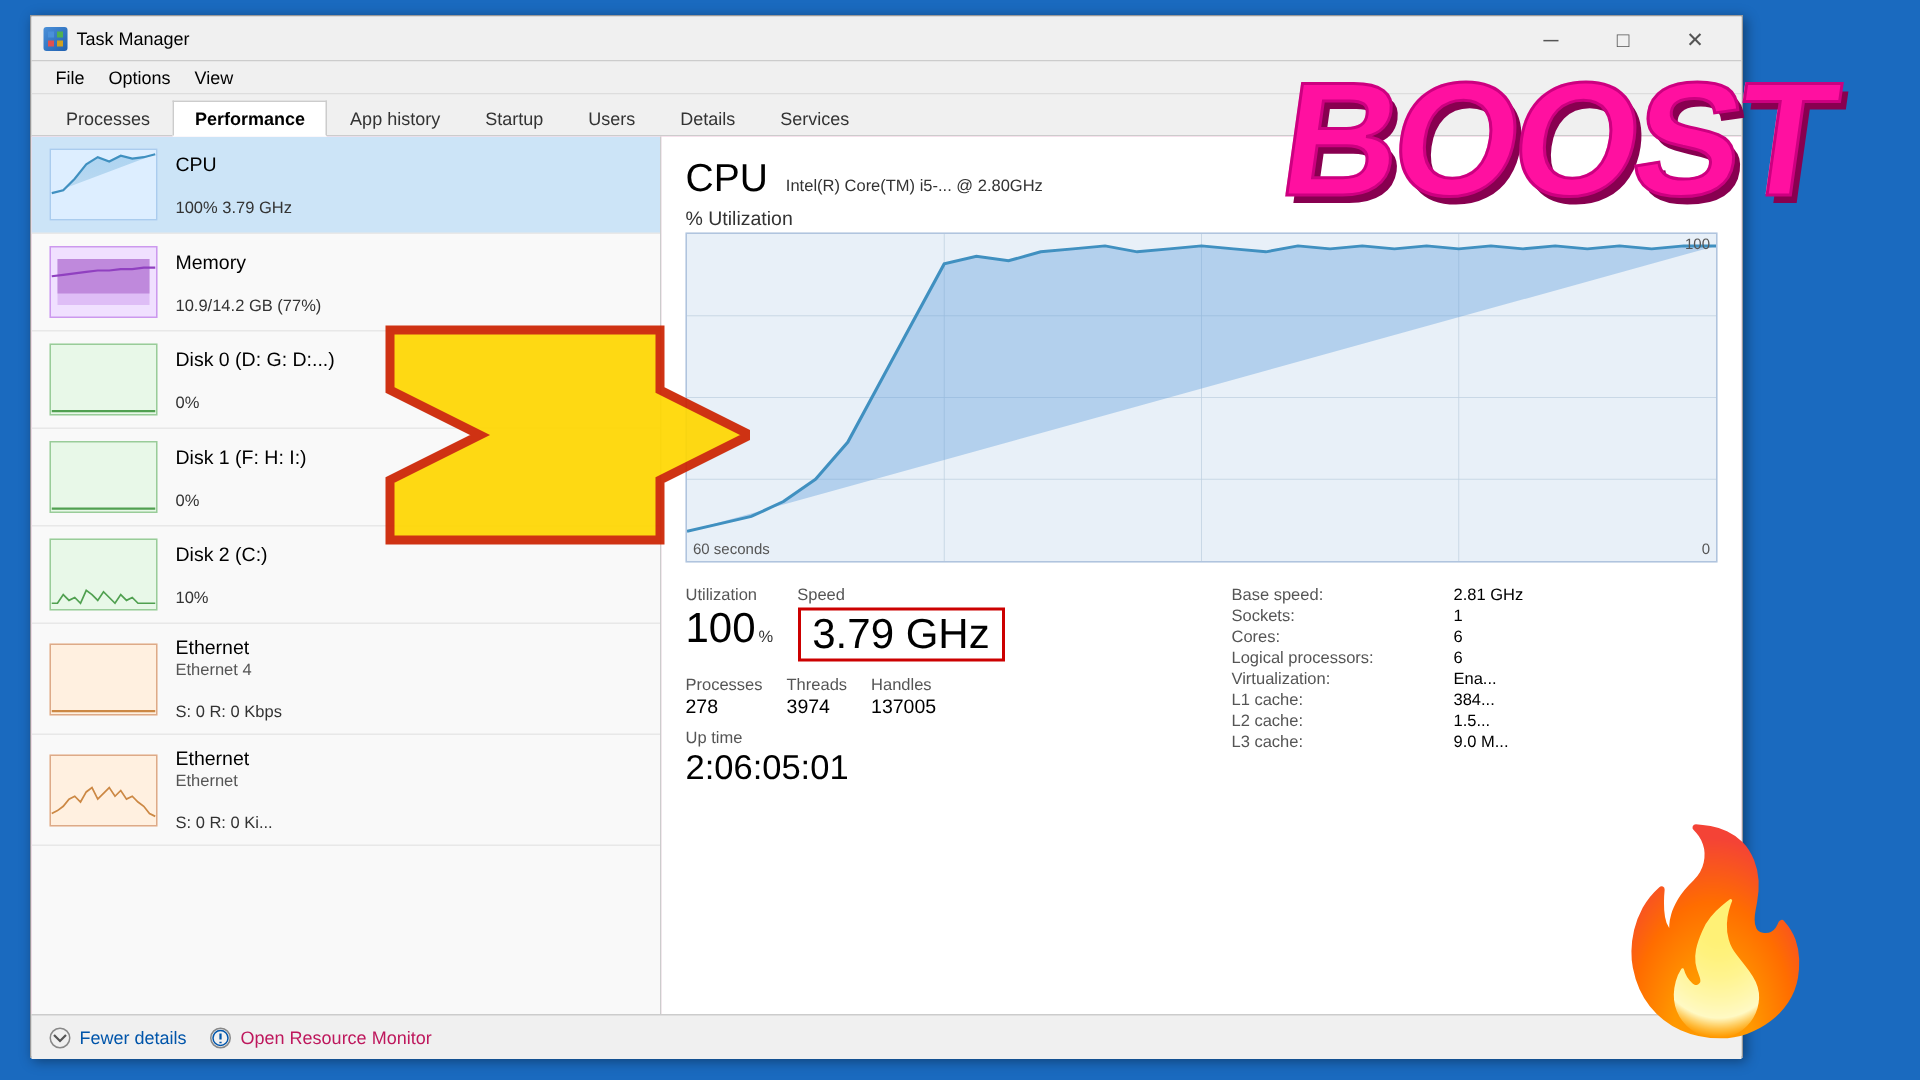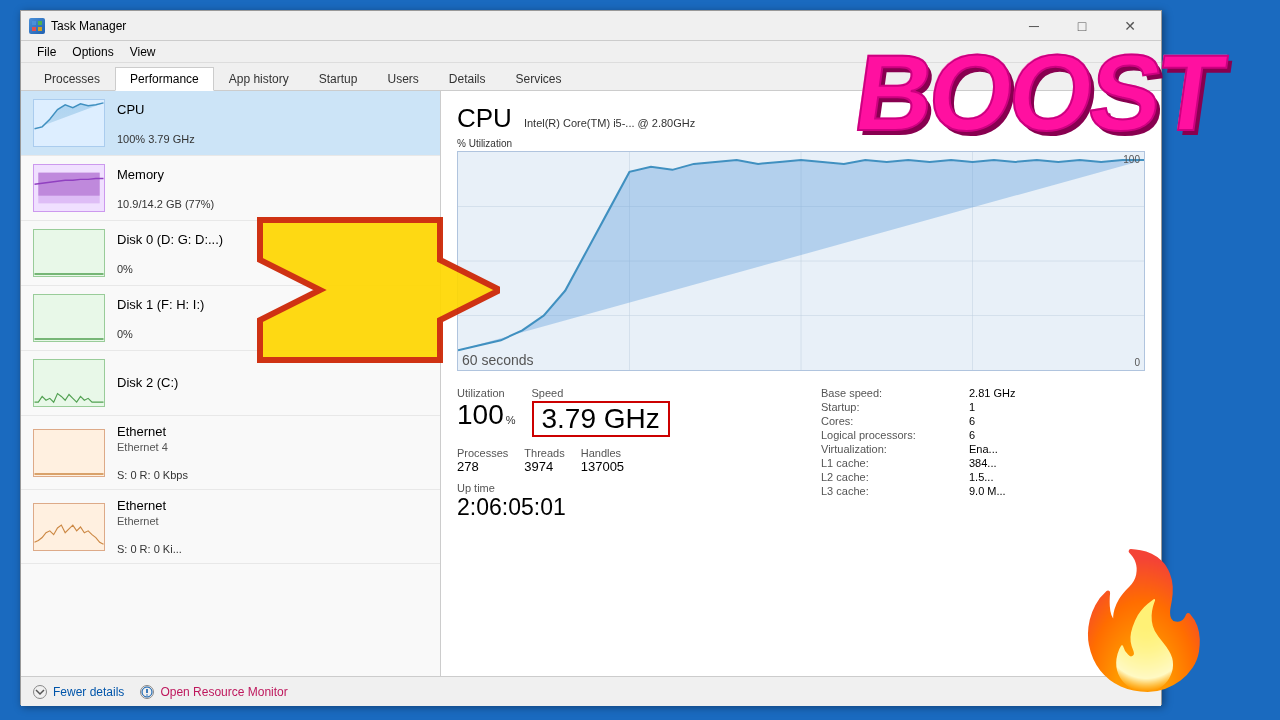--- a/index.html
+++ b/index.html
@@ -107,21 +107,21 @@
       background: #f0f0f0;
       height: 24px;
       display: flex;
       align-items: center;
     }
     .tab.active {
       background: #fff;
       border-color: #ccc;
       border-bottom: 1px solid #fff;
       color: #000;
-      font-weight: normal;
+      font-weight: bold;
       position: relative;
       top: 1px;
     }
 
     
     .main-content {
       display: flex;
       height: calc(695px - 30px - 22px - 28px - 30px);
       background: #f9a8d4;
     }
@@ -213,21 +213,21 @@
       font-size: 26px;
       font-weight: 300;
       color: #000;
     }
     .cpu-subtitle {
       font-size: 11px;
       color: #333;
     }
 
     .utilization-label {
-      font-size: 10px;
+      font-size: 13px;
       color: #333;
       margin-bottom: 2px;
     }
 
     
     .chart-area {
       width: 100%;
       height: 220px;
       border: 1px solid #b0c4de;
       background: #e8f0f8;
@@ -246,21 +246,21 @@
       position: absolute;
       bottom: 2px;
       right: 4px;
       font-size: 10px;
       color: #555;
     }
     .chart-label-60s {
       position: absolute;
       bottom: 2px;
       left: 4px;
-      font-size: 14px;
+      font-size: 10px;
       color: #555;
     }
 
     .stat-block { }
     .stat-label {
       font-size: 11px;
       color: #555;
       margin-bottom: 2px;
     }
     .stat-value {
@@ -443,20 +443,21 @@
         </div>
 
         <div class="list-item">
           <div class="item-graph disk-graph">
             <svg class="mini-svg" viewBox="0 0 72 48">
               <polyline points="0,44 4,44 8,38 12,42 16,40 20,44 24,35 28,38 32,42 36,36 40,40 44,44 48,38 52,42 56,40 60,44 64,44 68,44 72,44" fill="none" stroke="#50a050" stroke-width="1.2"></polyline>
             </svg>
           </div>
           <div class="item-info">
             <div class="item-name">Disk 2 (C:)</div>
+            <div class="item-stat">10%</div>
           </div>
         </div>
 
         <div class="list-item">
           <div class="item-graph eth-graph">
             <svg class="mini-svg" viewBox="0 0 72 48">
               <polyline points="0,46 8,46 16,46 24,46 32,46 40,46 48,46 56,46 64,46 72,46" fill="none" stroke="#cc8844" stroke-width="1.5"></polyline>
             </svg>
           </div>
           <div class="item-info">
@@ -543,21 +544,21 @@
           <div>
             <div class="stat2-label">Up time</div>
             <div style="font-size:23px;">2:06:05:01</div>
           </div>
         </div>
 
         <div class="right-stats">
           <div class="info-table">
             <span class="info-label">Base speed:</span>
             <span class="info-value">2.81 GHz</span>
-            <span class="info-label">Startup:</span>
+            <span class="info-label">Sockets:</span>
             <span class="info-value">1</span>
             <span class="info-label">Cores:</span>
             <span class="info-value">6</span>
             <span class="info-label">Logical processors:</span>
             <span class="info-value">6</span>
             <span class="info-label">Virtualization:</span>
             <span class="info-value">Ena...</span>
             <span class="info-label">L1 cache:</span>
             <span class="info-value">384...</span>
             <span class="info-label">L2 cache:</span>

